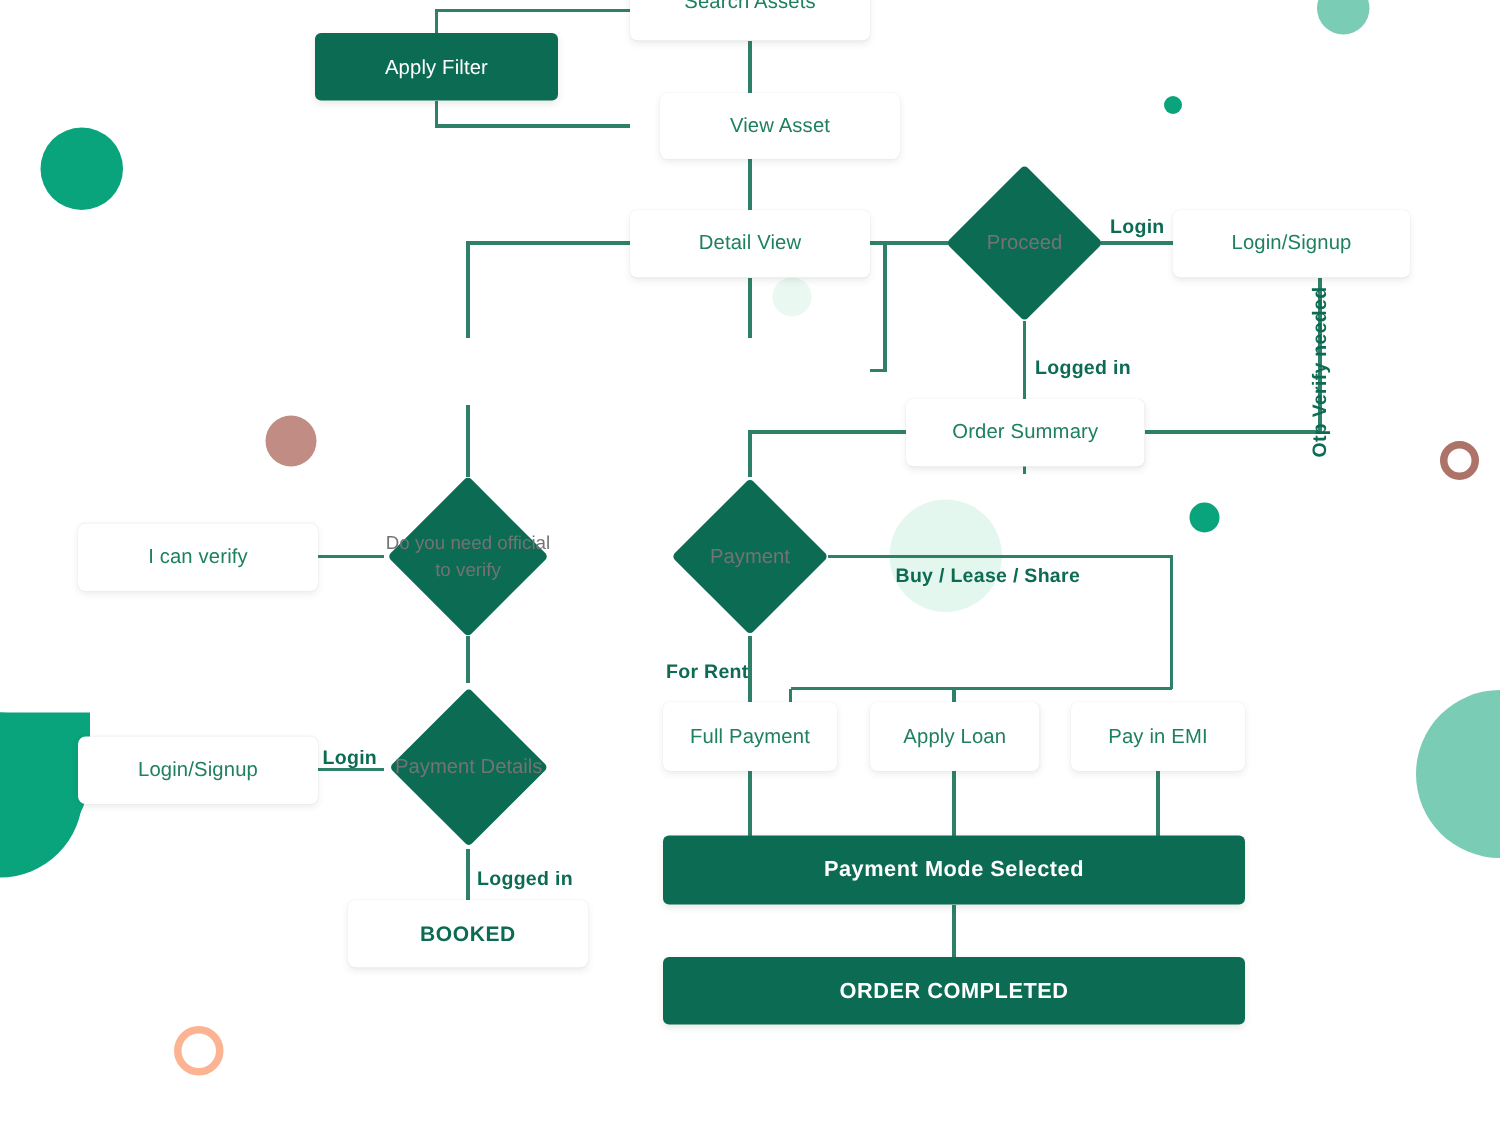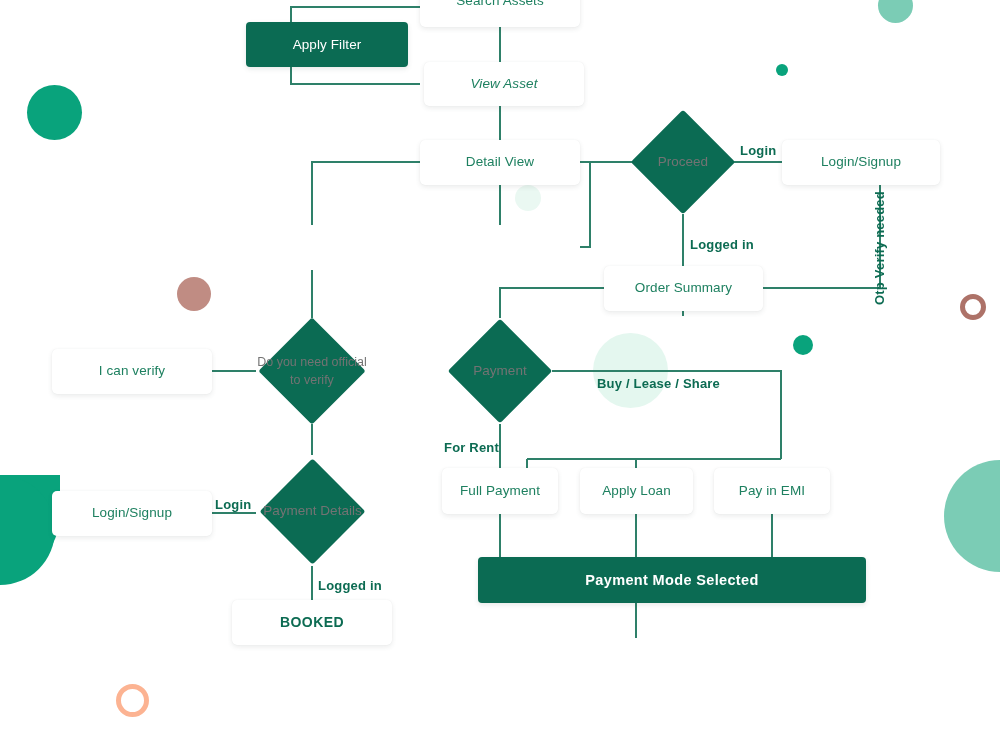--- a/index.html
+++ b/index.html
@@ -38,21 +38,20 @@
   .box.strong{font-weight:700;color:#0C6B52;font-size:14px;letter-spacing:.4px;}
 
   .bar{
     background:#0B6B53;
     border-radius:4px;
     color:#ffffff;
     font-size:14.5px;
     font-weight:700;
     letter-spacing:.35px;
     box-shadow:0 2px 5px rgba(60,70,66,.12);
-    margin-left:36px;
   }
   .bar.plain{font-weight:400;letter-spacing:.1px;font-size:13.5px;}
 
   
   .diamond{position:absolute;}
   .diamond .shape{
     position:absolute;left:0;top:0;width:100%;height:100%;
     background:#0B6B53;
     transform:rotate(45deg);
     border-radius:3px;
@@ -160,21 +159,21 @@
       <path d="M 772 514 L 772 557"></path>
 
       <path d="M 636 603 L 636 638"></path>
     </g>
   </svg>
 
   <div class="node box" style="left:420px;top:-25px;width:160px;height:52px;">Search Assets</div>
 
   <div class="node bar plain" style="left:210px;top:22px;width:162px;height:45px;">Apply Filter</div>
 
-  <div class="node box" style="left:424px;top:62px;width:160px;height:44px;font-style:italic;">View Asset</div>
+  <div class="node box" style="left:440px;top:62px;width:160px;height:44px;">View Asset</div>
 
   <div class="node box" style="left:420px;top:140px;width:160px;height:45px;">Detail View</div>
 
   <div class="diamond" style="left:646px;top:125px;width:74px;height:74px;">
     <div class="shape"></div>
     <div class="dlabel" style="left:-28px;width:130px;">Proceed</div>
   </div>
 
   <div class="node box" style="left:782px;top:140px;width:158px;height:45px;">Login/Signup</div>
 
@@ -204,20 +203,21 @@
   <div class="node box" style="left:442px;top:468px;width:116px;height:46px;">Full Payment</div>
 
   <div class="node box" style="left:580px;top:468px;width:113px;height:46px;">Apply Loan</div>
 
   <div class="node box" style="left:714px;top:468px;width:116px;height:46px;">Pay in EMI</div>
 
   <div class="node box strong" style="left:232px;top:600px;width:160px;height:45px;">BOOKED</div>
 
   <div class="node bar" style="left:442px;top:557px;width:388px;height:46px;">Payment Mode Selected</div>
 
+  <div class="node bar" style="left:442px;top:638px;width:388px;height:45px;">ORDER COMPLETED</div>
 
   <div class="elabel" style="left:740px;top:143px;">Login</div>
 
   <div class="elabel" style="left:690px;top:237px;">Logged in</div>
 
   <div class="elabel vert" style="left:872px;top:305px;">Otp Verify needed</div>
 
   <div class="elabel" style="left:597px;top:376px;">Buy / Lease / Share</div>
 
   <div class="elabel" style="left:444px;top:440px;">For Rent</div>

